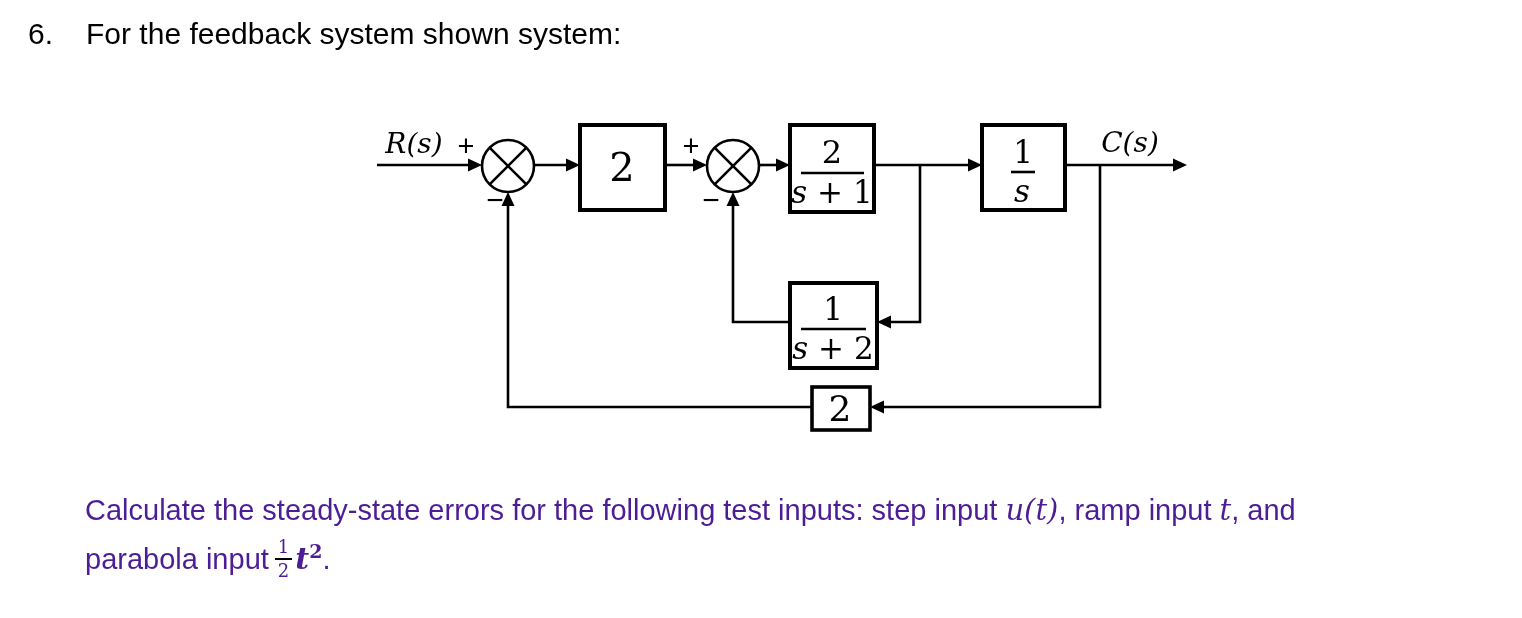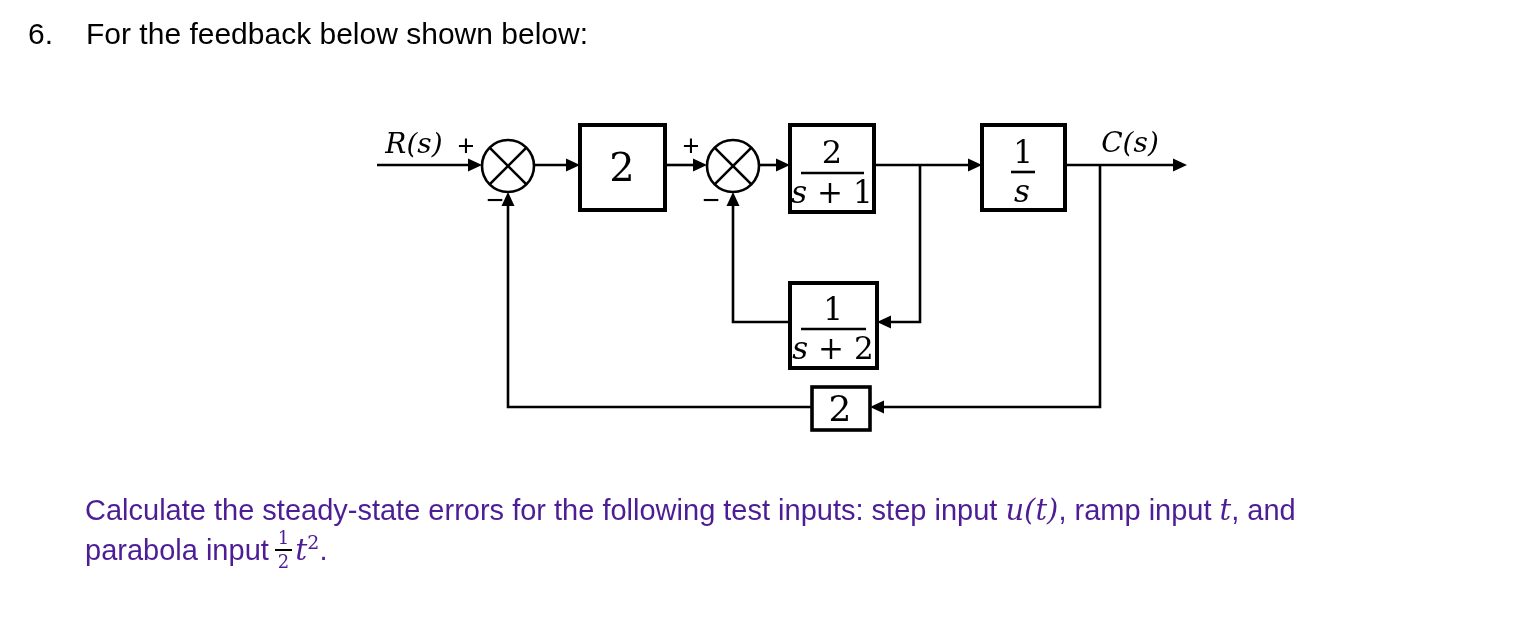--- a/index.html
+++ b/index.html
@@ -17,45 +17,45 @@
     font-size: 30px; line-height: 1.2; color: #000;
   }
   .diagram-svg {
     position: absolute; top: 0; left: 0;
   }
   .question {
     position: absolute; left: 85px; top: 492px; width: 1430px;
     font-size: 29px; line-height: 1.25; color: #4c1d95;
   }
   .q-line { white-space: nowrap; }
-  .q-line2 { display: flex; align-items: center; text-align: right; }
+  .q-line2 { margin-top: 9px; display: flex; align-items: center; text-align: right; }
   .math {
     font-family: "DejaVu Serif", serif;
     font-style: italic;
   }
   .frac {
     display: inline-flex; flex-direction: column; align-items: center;
     vertical-align: middle;
     font-family: "DejaVu Serif", serif;
     font-size: 18px; line-height: 1.1;
     margin: 0 3px 0 6px;
   }
   .frac .num { border-bottom: 2px solid #000; padding: 0 3px 1px 3px; }
   .frac .den { padding-top: 1px; }
-  .tsq { font-size: 30px; }
+  .tsq { font-size: 30px; font-weight: bold; }
   .tsq sup { font-size: 19px; font-style: normal; font-family: "DejaVu Serif", serif; }
   svg text { fill: #000; }
   .blocklabel { font-family: "DejaVu Serif", serif; }
 </style>
 </head>
 <body>
 
 <div class="heading">
   <span>6.</span>
-  <span>For the feedback below shown below:</span>
+  <span>For the feedback system shown system:</span>
 </div>
 
 <svg class="diagram-svg" width="1522" height="470" viewBox="0 0 1522 470">
 
   <g stroke="#000" stroke-width="2.6" fill="none">
     <line x1="377" y1="165" x2="469" y2="165"></line>
     <line x1="534" y1="165" x2="567" y2="165"></line>
     <line x1="665" y1="165" x2="694" y2="165"></line>
     <line x1="759" y1="165" x2="778" y2="165"></line>
     <line x1="874" y1="165" x2="969" y2="165"></line>

